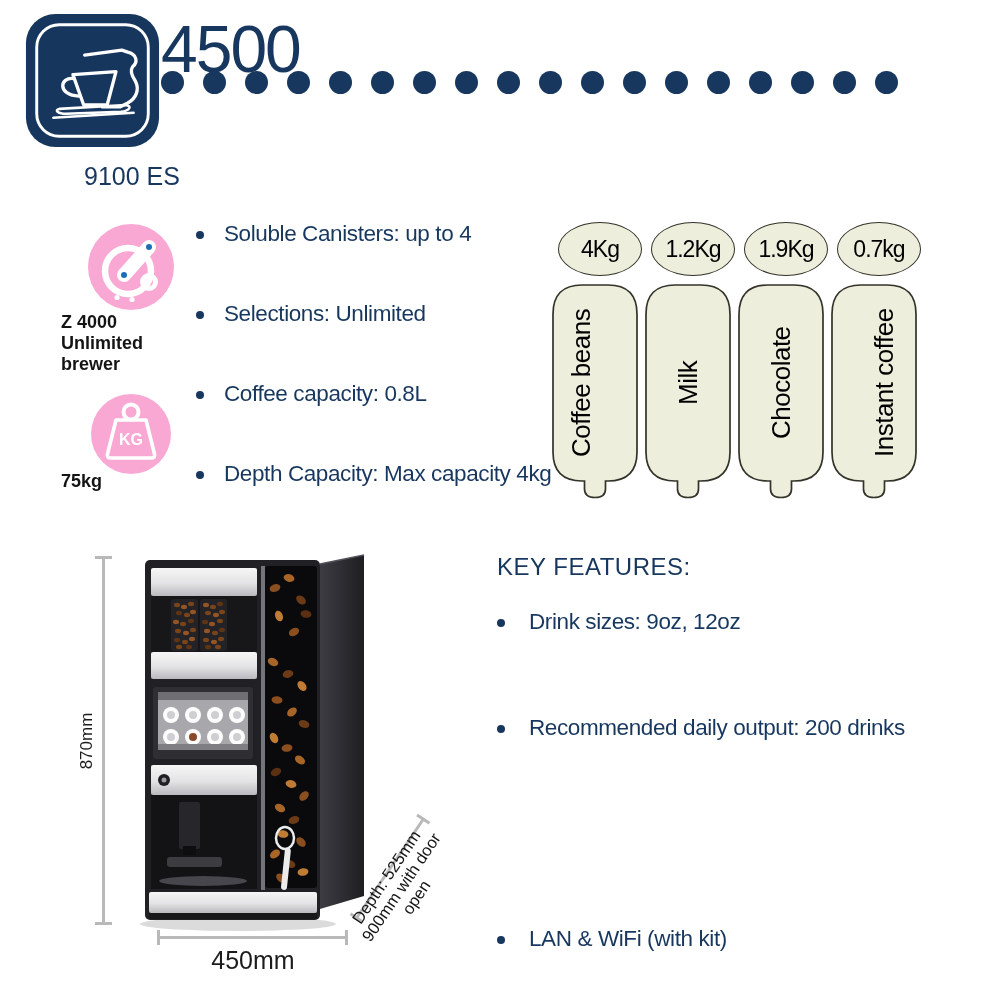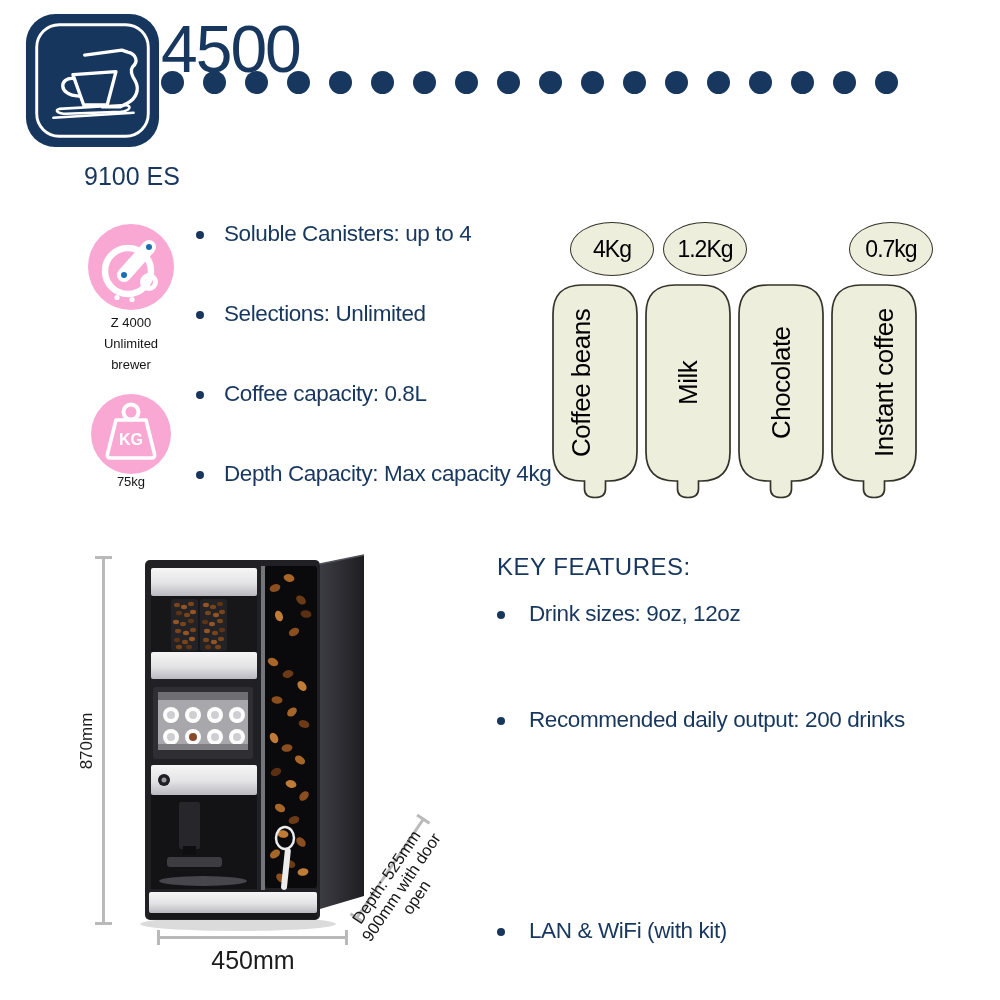--- a/index.html
+++ b/index.html
@@ -11,45 +11,45 @@
   .logo{left:24px;top:12px;width:137px;height:137px;}
   .title{left:161px;top:16px;font-size:66px;line-height:1;letter-spacing:-2px;color:#17375e;}
   .dots-row{left:161px;top:71px;display:flex;gap:19px;}
   .dot{width:23px;height:23px;border-radius:50%;background:#17375e;}
   .model{left:84px;top:162px;font-size:25px;color:#17375e;}
 
   
   .badge-circle{border-radius:50%;background:#f9a8d4;}
   .brewer-badge{left:88px;top:224px;width:86px;height:86px;}
   .weight-badge{left:91px;top:394px;width:80px;height:80px;}
-  .badge-caption{width:140px;text-align:center;color:#141414;font-size:13px;line-height:21px;}
+  .badge-caption{width:140px;text-align:left;color:#141414;font-size:18px;line-height:21px;font-weight:bold;}
   .brewer-caption{left:61px;top:312px;}
   .weight-caption{left:61px;top:471px;}
 
   
   .spec-item{left:196px;width:370px;display:flex;}
   .bullet{flex:0 0 auto;width:8px;height:8px;border-radius:50%;background:#17375e;margin:10px 20px 0 0;}
   .spec-text{font-size:22.5px;letter-spacing:-0.4px;color:#17375e;}
 
   
   .canister{top:222px;width:86px;height:280px;}
-  .cap-oval{position:absolute;left:18px;top:0;width:82px;height:52px;border-radius:50%;
+  .cap-oval{position:absolute;left:6px;top:0;width:82px;height:52px;border-radius:50%;
             background:#eeeedc;border:1.6px solid #33332a;display:flex;align-items:center;justify-content:center;
             font-size:23px;letter-spacing:-1px;color:#000;}
   .can-body{position:absolute;left:0;top:62px;}
   .can-label{position:absolute;left:0;top:62px;width:86px;height:198px;display:flex;
              align-items:center;justify-content:center;writing-mode:vertical-rl;transform:rotate(180deg);
              font-size:26px;letter-spacing:-0.5px;color:#000;white-space:nowrap;}
   
   .dim{background:#b9b9b9;}
   .dim-label{color:#1c1c1c;font-size:17px;white-space:nowrap;}
 
   
   .kf-title{left:497px;top:553px;font-size:24px;letter-spacing:0.5px;color:#17375e;}
-  .kf-item{left:497px;width:485px;display:flex;}
+  .kf-item{left:497px;width:485px;display:flex;margin-top:8px;}
   .kf-item .bullet{margin-right:24px;}
 
   .rot-depth{width:156px;text-align:center;font-size:16.5px;line-height:18px;color:#141414;
              transform:translate(-50%,-50%) rotate(-56deg);}
 </style>
 </head>
 <body>
 
 <div class="page">
 
@@ -139,20 +139,21 @@
     <div class="can-label" style="left:-14px">Coffee beans</div>
   </div>
   <div class="abs canister" style="left:645px">
     <div class="cap-oval">1.2Kg</div>
     <svg class="can-body" width="86" height="218" viewBox="0 0 86 218">
       <path d="M30,1 H56 Q85,1 85,30 V168 Q85,197 56,197 H53.5 V205 Q53.5,213.5 43,213.5 Q32.5,213.5 32.5,205 V197 H30 Q1,197 1,168 V30 Q1,1 30,1 Z" fill="#eeeedc" stroke="#33332a" stroke-width="1.7"></path>
     </svg>
     <div class="can-label">Milk</div>
   </div>
   <div class="abs canister" style="left:738px">
+    <div class="cap-oval">1.9Kg</div>
     <svg class="can-body" width="86" height="218" viewBox="0 0 86 218">
       <path d="M30,1 H56 Q85,1 85,30 V168 Q85,197 56,197 H53.5 V205 Q53.5,213.5 43,213.5 Q32.5,213.5 32.5,205 V197 H30 Q1,197 1,168 V30 Q1,1 30,1 Z" fill="#eeeedc" stroke="#33332a" stroke-width="1.7"></path>
     </svg>
     <div class="can-label">Chocolate</div>
   </div>
   <div class="abs canister" style="left:831px">
     <div class="cap-oval">0.7kg</div>
     <svg class="can-body" width="86" height="218" viewBox="0 0 86 218">
       <path d="M30,1 H56 Q85,1 85,30 V168 Q85,197 56,197 H53.5 V205 Q53.5,213.5 43,213.5 Q32.5,213.5 32.5,205 V197 H30 Q1,197 1,168 V30 Q1,1 30,1 Z" fill="#eeeedc" stroke="#33332a" stroke-width="1.7"></path>
     </svg>

